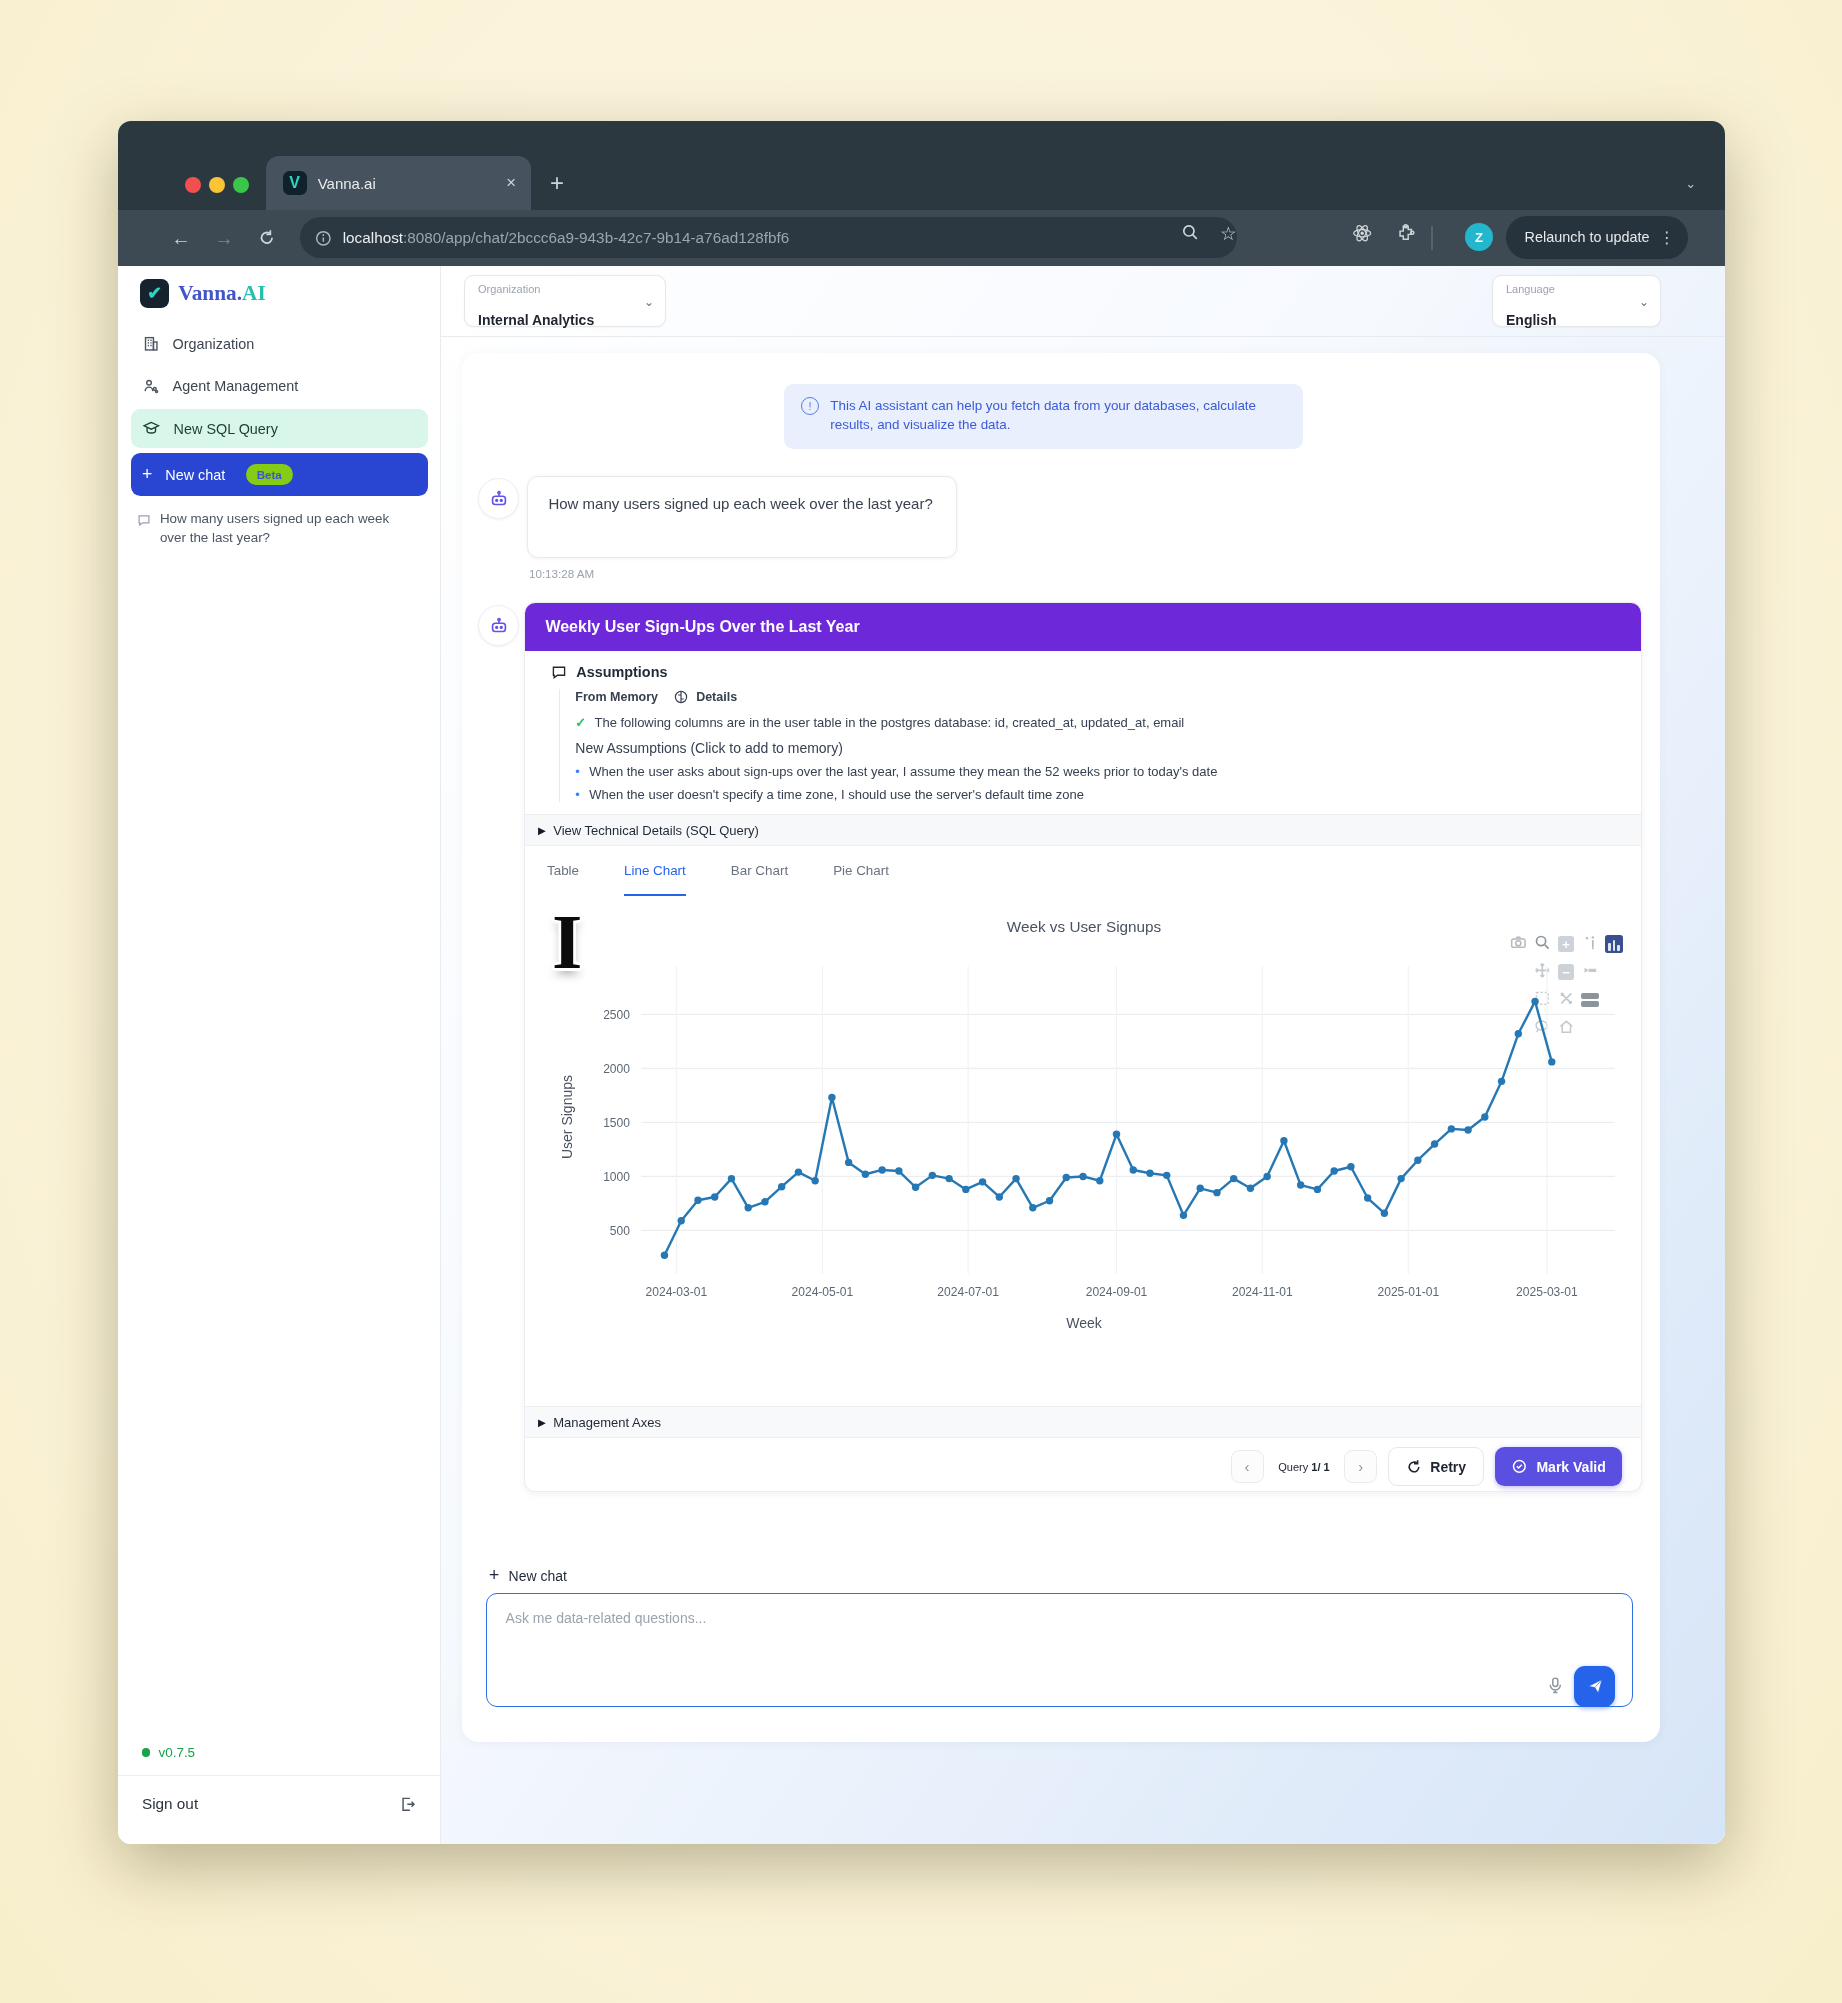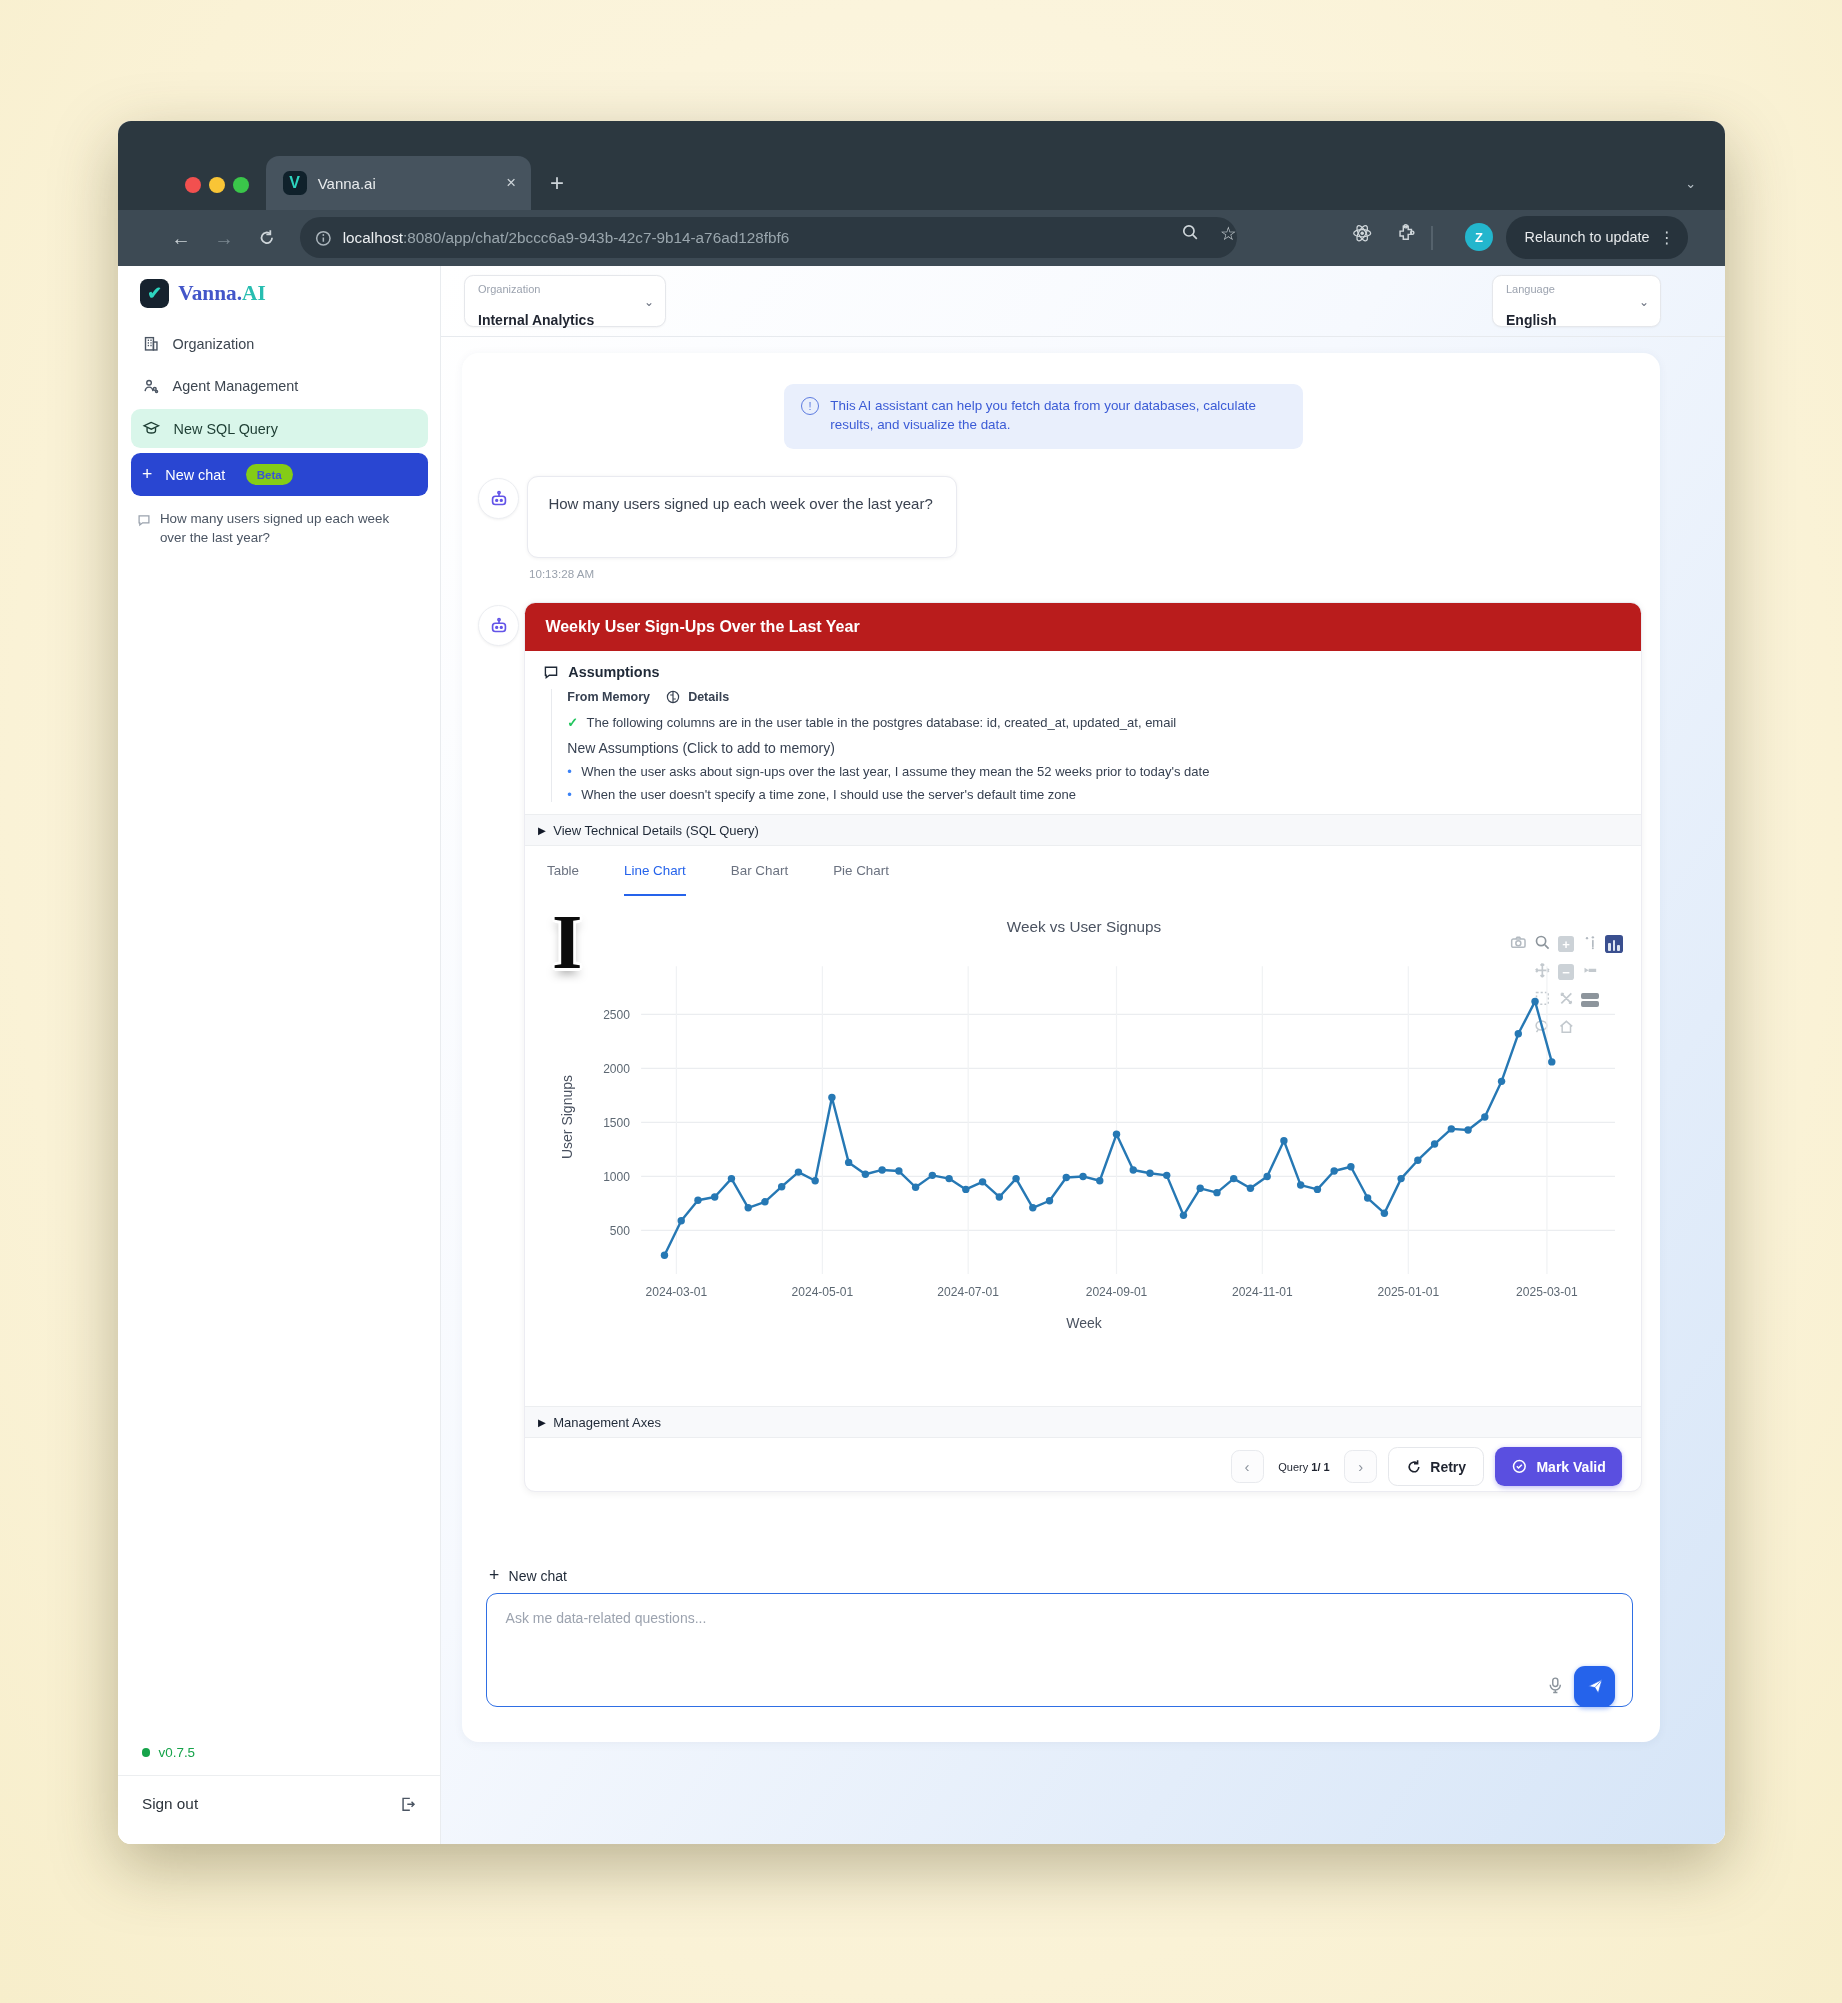--- a/index.html
+++ b/index.html
@@ -75,23 +75,23 @@
     display:flex; align-items:center; justify-content:center; flex:none; margin-top:0.9px; }
 
   .msg-avatar { position:absolute; width:41px; height:41px; border-radius:50%; background:#fff; border:0.9px solid #eceef2;
     box-shadow:0 0.9px 2.8px rgba(0,0,0,.06); display:flex; align-items:center; justify-content:center; }
   .user-bubble { position:absolute; left:86px; top:210px; width:430px; height:82px; background:#fff; border:0.9px solid #e9eaf0;
     border-radius:11px; box-shadow:0 0.9px 3.7px rgba(0,0,0,.05); padding:15px 20.4px; font-size:15px; color:#3a4250; line-height:1.6; }
   .timestamp { position:absolute; left:88px; top:301px; font-size:11.6px; color:#9aa2ad; }
 
   .card { position:absolute; left:83px; top:336px; width:1118px; height:890px; background:#fff; border:0.9px solid #ececf2;
     border-radius:11px; box-shadow:0 1.9px 7.4px rgba(0,0,0,.06); }
-  .card-header { position:absolute; left:0; top:0; width:100%; height:48px; background:#b91c1c; border-radius:10.2px 10.2px 0 0;
+  .card-header { position:absolute; left:0; top:0; width:100%; height:48px; background:#6d28d9; border-radius:10.2px 10.2px 0 0;
     color:#fff; font-size:16px; font-weight:bold; display:flex; align-items:center; padding:0 20.4px; }
-  .assume { position:absolute; left:18px; top:61px; width:1076px; }
+  .assume { position:absolute; left:26px; top:61px; width:1076px; }
   .assume-head { display:flex; align-items:center; gap:9.3px; font-size:14.4px; font-weight:bold; color:#1f2937; }
   .assume-inner { margin:9.3px 0 0 8.3px; border-left:1.9px solid #e8eaee; padding-left:15px; }
   .mem-row { display:flex; align-items:center; gap:7.4px; font-size:12.5px; font-weight:bold; color:#374151; }
   .mem-row .details { font-weight:bold; }
   .check-row { display:flex; gap:8.3px; margin-top:10.2px; font-size:13px; color:#374151; }
   .check { color:#22c55e; font-size:13px; font-weight:bold; }
   .new-assume { margin-top:9.3px; font-size:14px; color:#374151; }
   .bullet-row { display:flex; gap:9.3px; margin-top:8.3px; font-size:13px; color:#374151; }
   .bdot { color:#3b82f6; font-size:13px; }
   .tech-row { position:absolute; left:0; top:211px; width:100%; height:32px; background:#f7f8fa;

